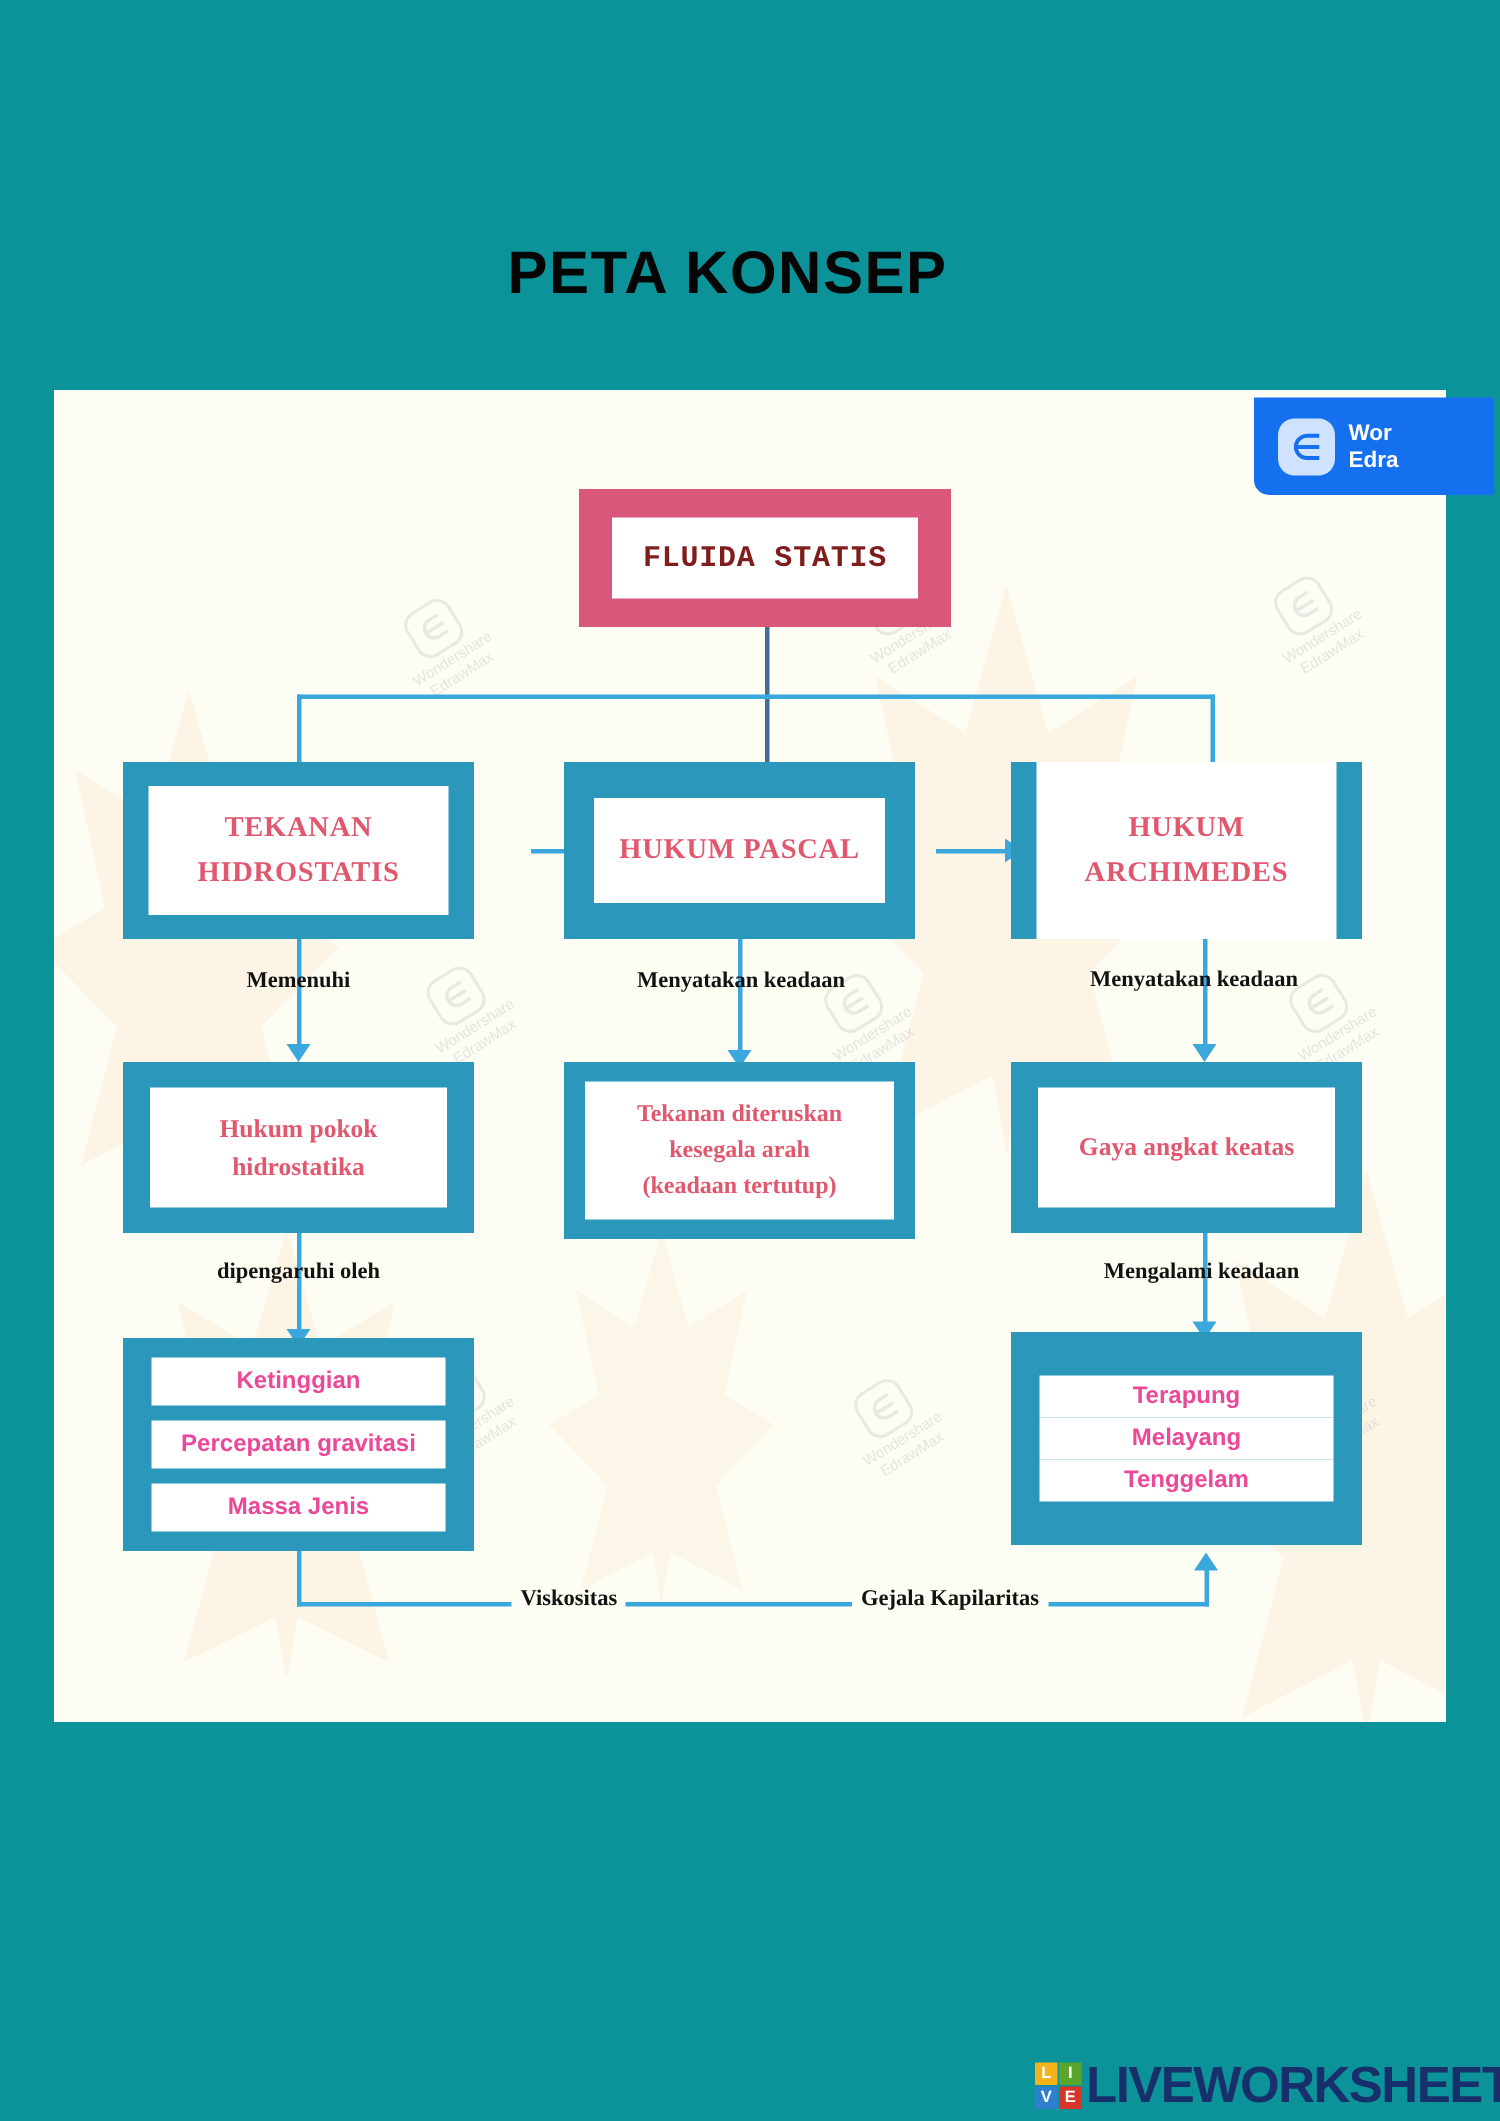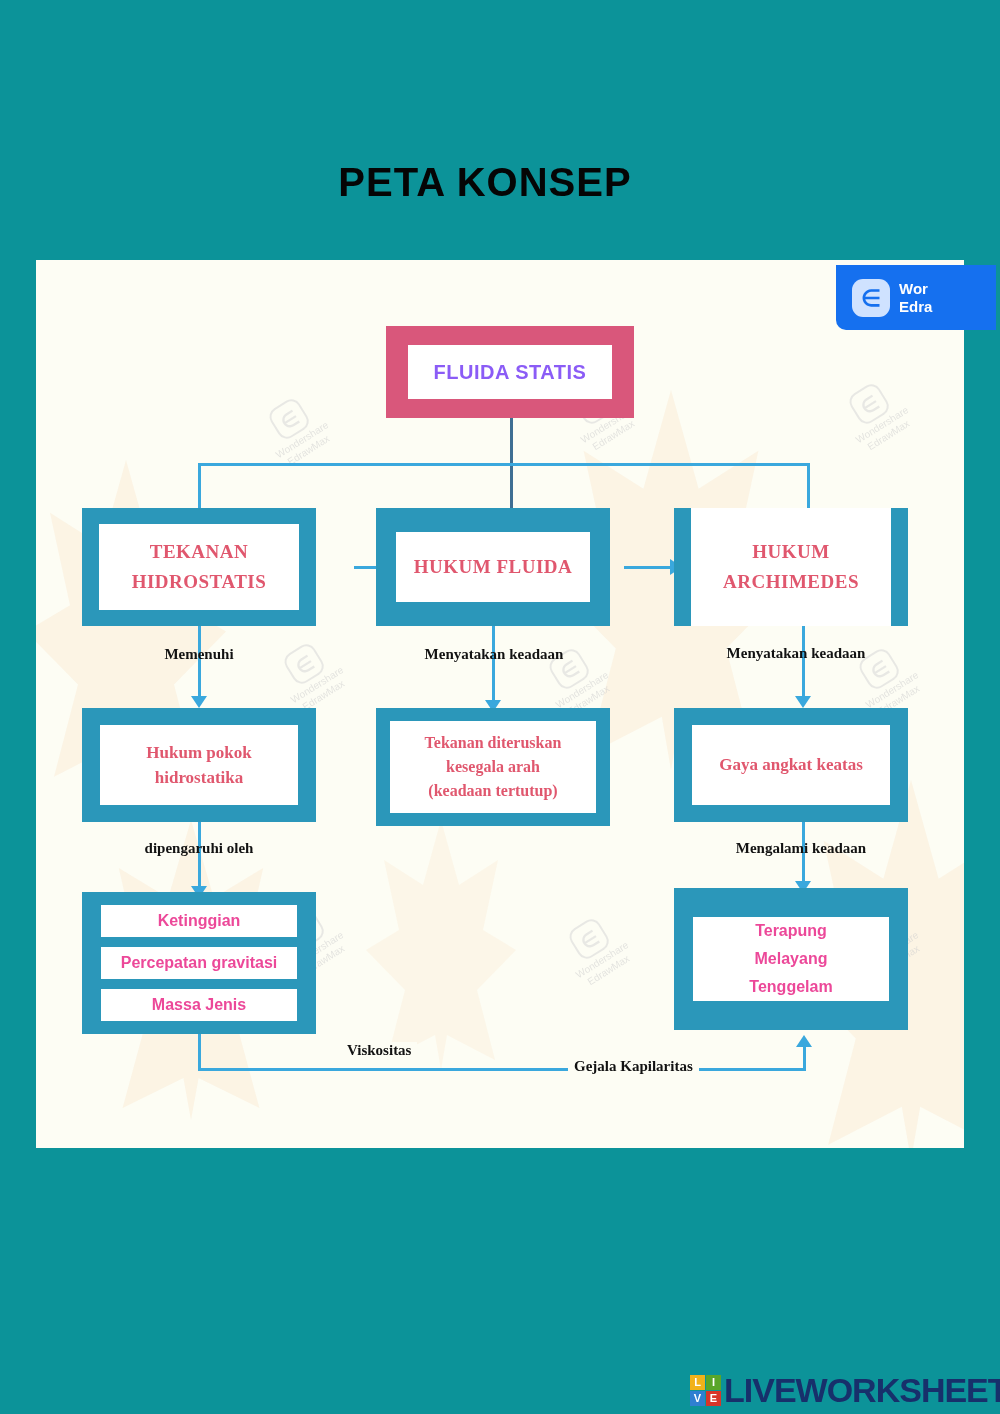--- a/index.html
+++ b/index.html
@@ -139,22 +139,22 @@
     justify-content: center;
     font-family: "Liberation Serif", serif;
     color: #e0576e;
     font-weight: bold;
     text-align: center;
   }
 
   
   .node.root { background: #d9577b; }
   .node.root > .inner {
-    color: #8b5cf6;
-    font-family: Liberation Sans, sans-serif;
+    color: #7f1d1d;
+    font-family: Liberation Mono, monospace;
     font-weight: bold;
     letter-spacing: .5px;
   }
 
   .node.stack { flex-direction: column; justify-content: space-between; }
   .node.stack .slot {
     background: #ffffff;
     width: 100%;
     font-family: Liberation Sans, sans-serif;
     color: #ec4899;
@@ -322,21 +322,21 @@
 
     <div class="node" style="left:46px; top:248px; width:234px; height:118px; padding:16px 17px;">
       <div class="inner" style="font-size:19px; line-height:30px; letter-spacing:.5px;">
         <span>TEKANAN</span>
         <span>HIDROSTATIS</span>
       </div>
     </div>
 
     <div class="node" style="left:340px; top:248px; width:234px; height:118px; padding:24px 20px;">
       <div class="inner" style="font-size:19px; letter-spacing:.5px;">
-        <span>HUKUM FLUIDA</span>
+        <span>HUKUM PASCAL</span>
       </div>
     </div>
 
     <div class="node" style="left:638px; top:248px; width:234px; height:118px; padding:0 17px;">
       <div class="inner" style="font-size:19px; line-height:30px; font-variant: small-caps; letter-spacing:.5px;">
         <span>HUKUM</span>
         <span>ARCHIMEDES</span>
       </div>
     </div>
 
@@ -373,21 +373,21 @@
       <div class="slot" style="height:32px; font-size:16px;">Percepatan gravitasi</div>
       <div class="slot" style="height:32px; font-size:16px;">Massa Jenis</div>
     </div>
 
     <div class="node stack" style="left:638px; top:628px; width:234px; height:142px; padding:29px 19px;">
       <div class="slot" style="height:32px; font-size:16px;">Terapung</div>
       <div class="slot" style="height:32px; font-size:16px;">Melayang</div>
       <div class="slot" style="height:32px; font-size:16px;">Tenggelam</div>
     </div>
 
-    <div class="edge-label onbus" style="left:305px; top:782px;">Viskositas</div>
+    <div class="edge-label onbus" style="left:305px; top:798px;">Viskositas</div>
     <div class="edge-label onbus" style="left:532px; top:798px;">Gejala Kapilaritas</div>
 
   </div>
 
   <div class="edraw-badge">
     <div class="mark">∈</div>
     <div class="txt">
       <span>Wor</span><br>
       <span>Edra</span>
     </div>

